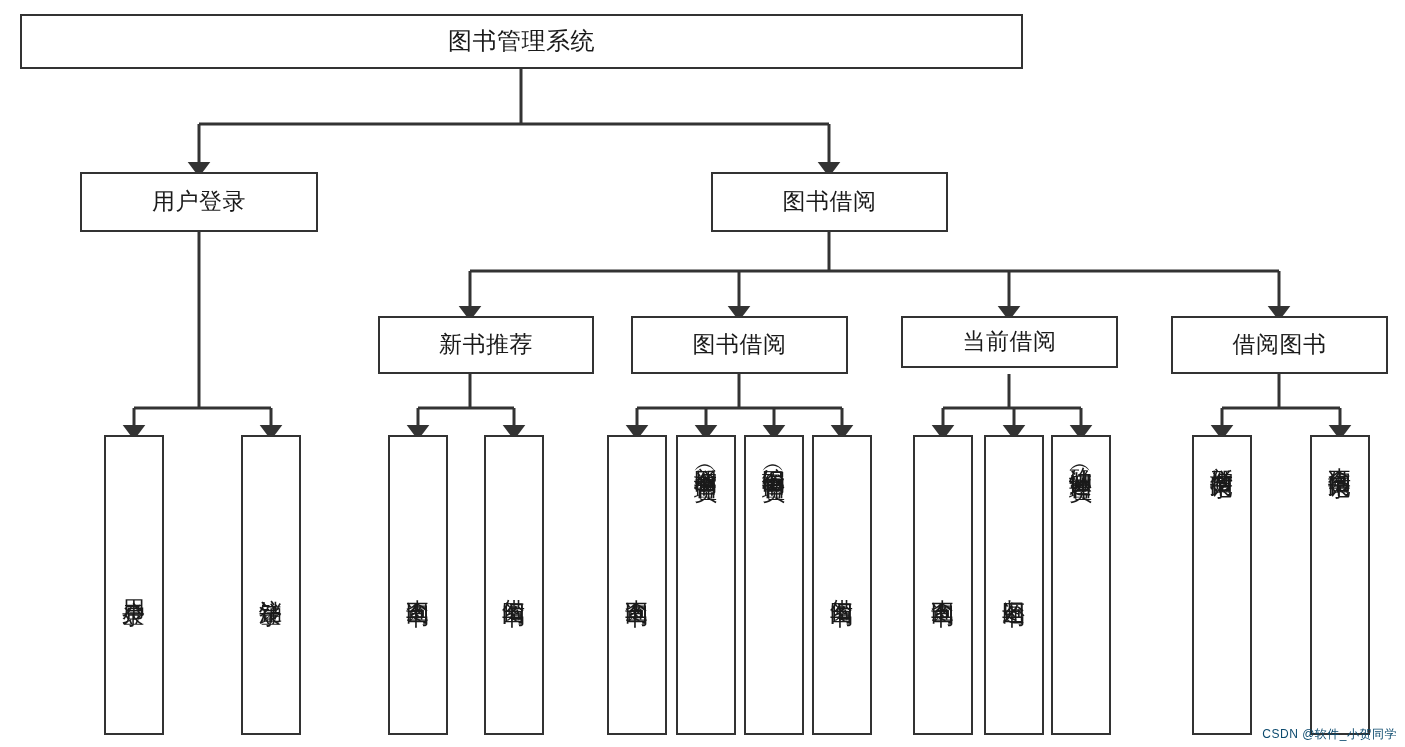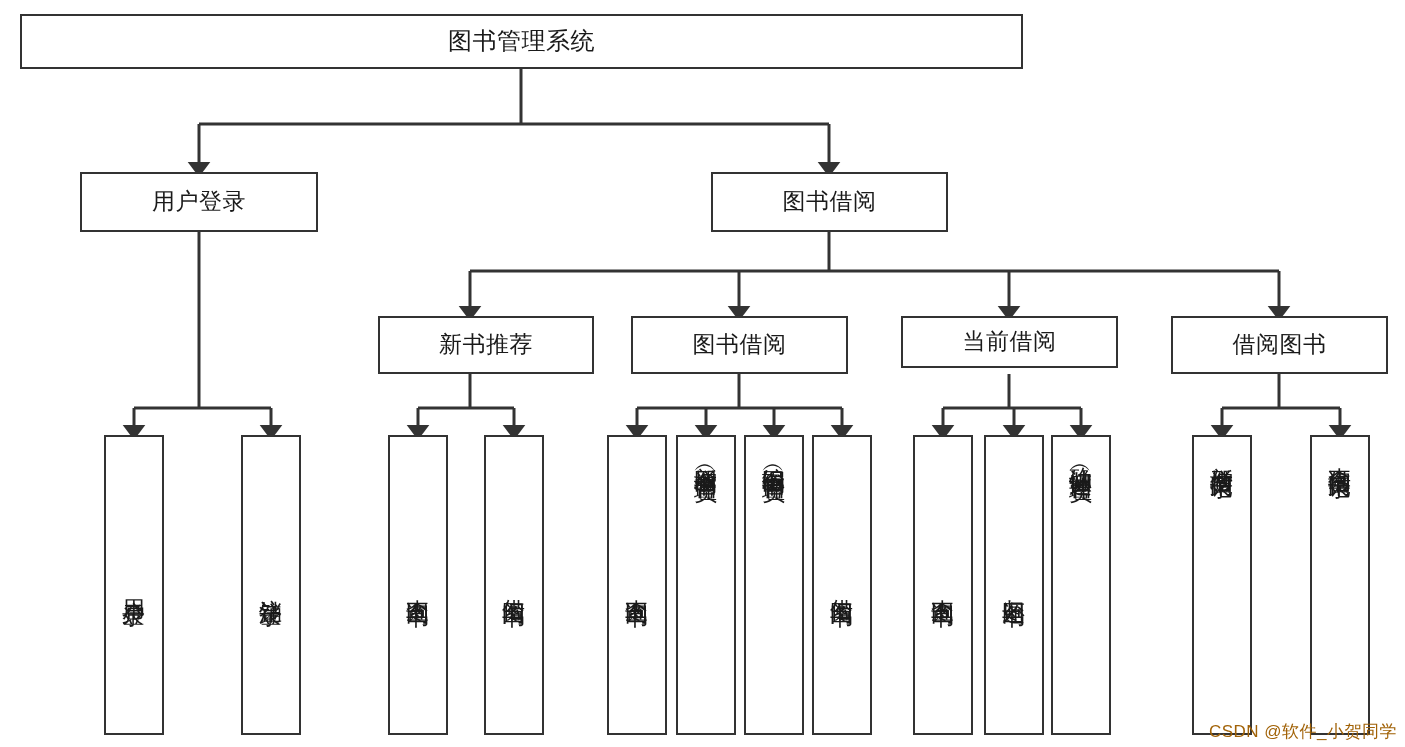--- a/index.html
+++ b/index.html
@@ -63,22 +63,22 @@
     padding-top: 12px;
   }
   .v-node.center-text {
     align-items: center;
     padding-top: 0;
   }
   #watermark {
     position: absolute;
     right: 8px;
     bottom: 4px;
-    font-size: 17px;
-    color: #a16207;
+    font-size: 12px;
+    color: #0c4a6e;
     letter-spacing: 0.5px;
     z-index: 5;
     white-space: nowrap;
   }
 </style>
 </head>
 <body>
 
 <div id="canvas">
 

